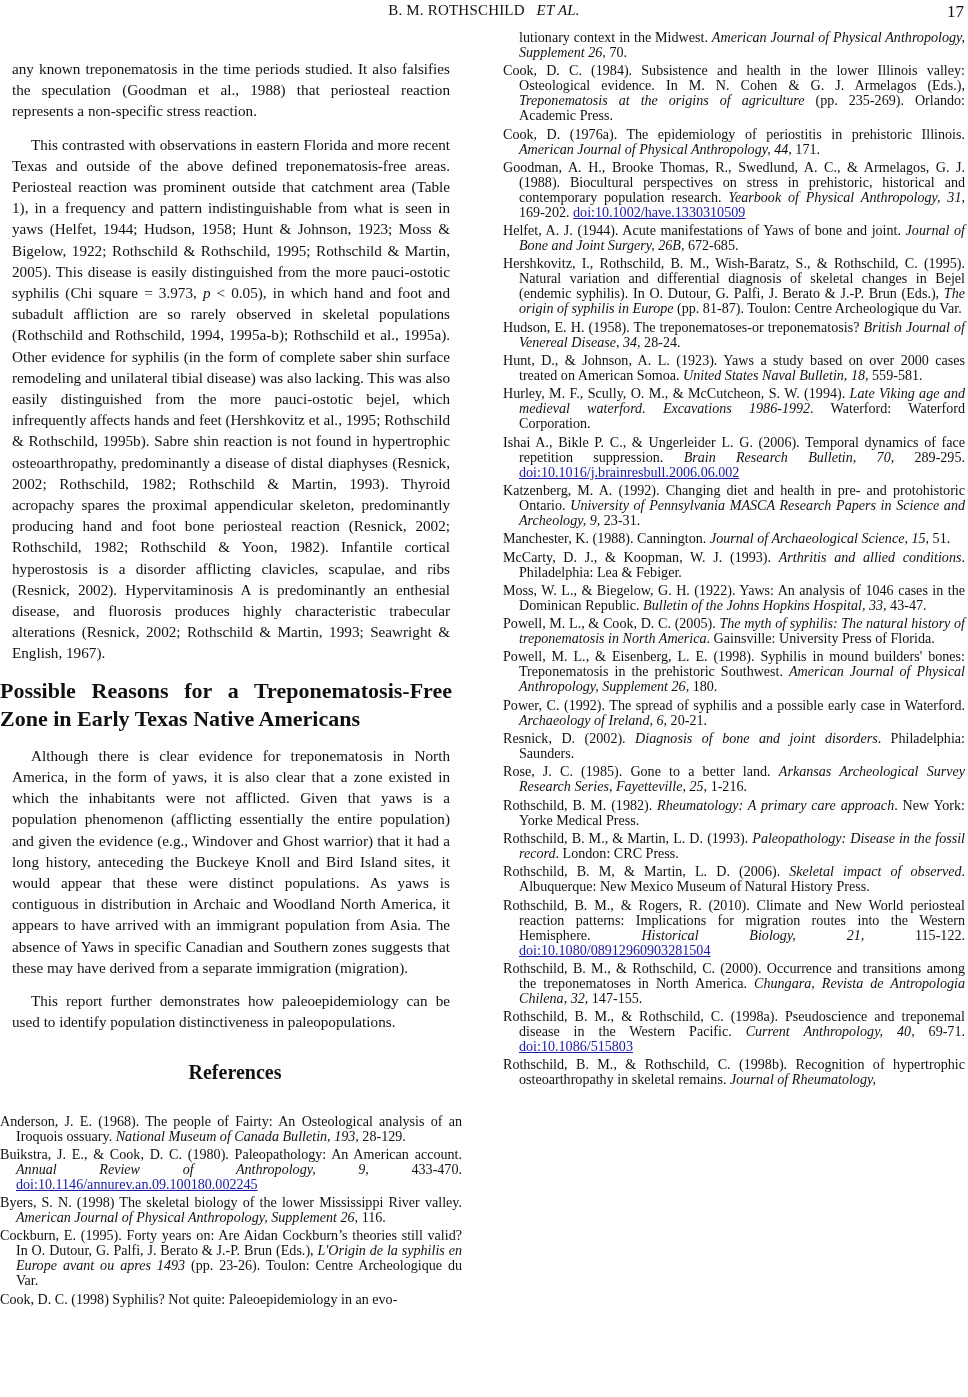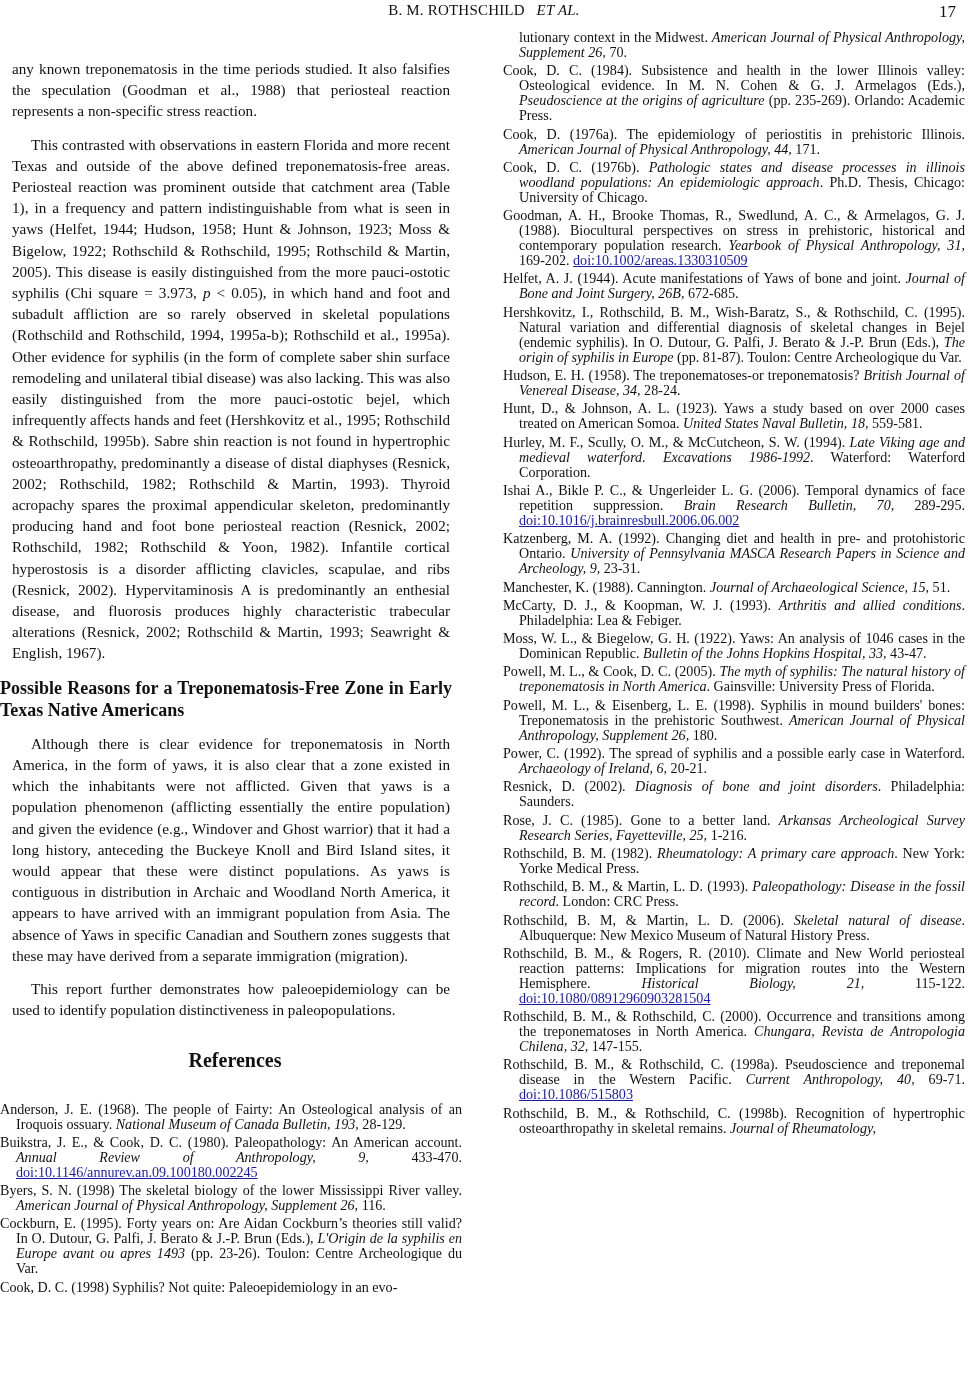--- a/index.html
+++ b/index.html
@@ -2,27 +2,27 @@
 <html><head>
 <meta charset="utf-8">
 <style>
   html, body { margin:0; padding:0; background:#ffffff; }
   body { width:968px; height:1397px; position:relative; overflow:hidden;
          font-family:"Liberation Serif", "DejaVu Serif", serif; color:#111; }
   .header { position:absolute; top:0; left:0; width:968px; height:30px; }
   .header .running { position:absolute; top:2px; left:0; width:968px; text-align:center;
                      font-size:15px; letter-spacing:0.2px; }
   .header .running i { font-style:italic; }
-  .header .pageno { position:absolute; top:2px; right:12px; font-size:17px; }
+  .header .pageno { position:absolute; top:2px; right:4px; font-size:17px; }
   .col { position:absolute; top:46px; font-size:15.2px; line-height:21.2px; }
   .left { left:0; width:462px; }
   .right { left:503px; width:462px; }
   p { margin:12px; text-align:justify; }
   p.indent { text-indent:19px; }
-  h2.section { font-size:18px; font-weight:bold; line-height:22px; margin:13px 10px 11px 0;
+  h2.section { font-size:22px; font-weight:bold; line-height:28px; margin:13px 10px 11px 0;
                text-align:justify; text-align-last:left; }
   h2.refs { font-size:20px; font-weight:bold; text-align:center; margin:30px 0 30px 8px; }
   .ref { padding-left:16px; text-indent:-16px; text-align:justify; font-size:14.1px;
          line-height:15px; margin-bottom:3.3px; }
   .ref i { font-style:italic; }
   .ref a { color:#1a1aa6; text-decoration:underline; }
   .right .ref:first-child { text-indent:0; }
 </style>
 </head>
 <body>
@@ -46,40 +46,39 @@
       <div class="ref"><span>Buikstra, J. E., &amp; Cook, D. C. (1980). Paleopathology: An American account. </span><i>Annual Review of Anthropology, 9,</i><span> 433-470. </span><a>doi:10.1146/annurev.an.09.100180.002245</a></div>
       <div class="ref"><span>Byers, S. N. (1998) The skeletal biology of the lower Mississippi River valley. </span><i>American Journal of Physical Anthropology, Supplement 26,</i><span> 116.</span></div>
       <div class="ref"><span>Cockburn, E. (1995). Forty years on: Are Aidan Cockburn’s theories still valid? In O. Dutour, G. Palfi, J. Berato &amp; J.-P. Brun (Eds.), </span><i>L'Origin de la syphilis en Europe avant ou apres 1493</i><span> (pp. 23-26). Toulon: Centre Archeologique du Var.</span></div>
       <div class="ref"><span>Cook, D. C. (1998) Syphilis? Not quite: Paleoepidemiology in an evo-</span></div>
     </div>
 </div>
 
 <div class="col right" style="top:30px;">
   <div id="refs-right">
       <div class="ref"><span>lutionary context in the Midwest. </span><i>American Journal of Physical Anthropology, Supplement 26,</i><span> 70.</span></div>
-      <div class="ref"><span>Cook, D. C. (1984). Subsistence and health in the lower Illinois valley: Osteological evidence. In M. N. Cohen &amp; G. J. Armelagos (Eds.), </span><i>Pseudoscience at the origins of agriculture</i><span> (pp. 235-269). Orlando: Academic Press.</span></div>
+      <div class="ref"><span>Cook, D. C. (1984). Subsistence and health in the lower Illinois valley: Osteological evidence. In M. N. Cohen &amp; G. J. Armelagos (Eds.), </span><i>Treponematosis at the origins of agriculture</i><span> (pp. 235-269). Orlando: Academic Press.</span></div>
       <div class="ref"><span>Cook, D. (1976a). The epidemiology of periostitis in prehistoric Illinois. </span><i>American Journal of Physical Anthropology, 44,</i><span> 171.</span></div>
-      <div class="ref"><span>Cook, D. C. (1976b). </span><i>Pathologic states and disease processes in illinois woodland populations: An epidemiologic approach</i><span>. Ph.D. Thesis, Chicago: University of Chicago.</span></div>
-      <div class="ref"><span>Goodman, A. H., Brooke Thomas, R., Swedlund, A. C., &amp; Armelagos, G. J. (1988). Biocultural perspectives on stress in prehistoric, historical and contemporary population research. </span><i>Yearbook of Physical Anthropology, 31,</i><span> 169-202. </span><a>doi:10.1002/areas.1330310509</a></div>
+      <div class="ref"><span>Goodman, A. H., Brooke Thomas, R., Swedlund, A. C., &amp; Armelagos, G. J. (1988). Biocultural perspectives on stress in prehistoric, historical and contemporary population research. </span><i>Yearbook of Physical Anthropology, 31,</i><span> 169-202. </span><a>doi:10.1002/have.1330310509</a></div>
       <div class="ref"><span>Helfet, A. J. (1944). Acute manifestations of Yaws of bone and joint. </span><i>Journal of Bone and Joint Surgery, 26B,</i><span> 672-685.</span></div>
       <div class="ref"><span>Hershkovitz, I., Rothschild, B. M., Wish-Baratz, S., &amp; Rothschild, C. (1995). Natural variation and differential diagnosis of skeletal changes in Bejel (endemic syphilis). In O. Dutour, G. Palfi, J. Berato &amp; J.-P. Brun (Eds.), </span><i>The origin of syphilis in Europe</i><span> (pp. 81-87). Toulon: Centre Archeologique du Var.</span></div>
       <div class="ref"><span>Hudson, E. H. (1958). The treponematoses-or treponematosis? </span><i>British Journal of Venereal Disease, 34,</i><span> 28-24.</span></div>
       <div class="ref"><span>Hunt, D., &amp; Johnson, A. L. (1923). Yaws a study based on over 2000 cases treated on American Somoa. </span><i>United States Naval Bulletin, 18,</i><span> 559-581.</span></div>
       <div class="ref"><span>Hurley, M. F., Scully, O. M., &amp; McCutcheon, S. W. (1994). </span><i>Late Viking age and medieval waterford. Excavations 1986-1992</i><span>. Waterford: Waterford Corporation.</span></div>
       <div class="ref"><span>Ishai A., Bikle P. C., &amp; Ungerleider L. G. (2006). Temporal dynamics of face repetition suppression. </span><i>Brain Research Bulletin, 70,</i><span> 289-295. </span><a>doi:10.1016/j.brainresbull.2006.06.002</a></div>
       <div class="ref"><span>Katzenberg, M. A. (1992). Changing diet and health in pre- and protohistoric Ontario. </span><i>University of Pennsylvania MASCA Research Papers in Science and Archeology, 9,</i><span> 23-31.</span></div>
       <div class="ref"><span>Manchester, K. (1988). Cannington. </span><i>Journal of Archaeological Science, 15,</i><span> 51.</span></div>
       <div class="ref"><span>McCarty, D. J., &amp; Koopman, W. J. (1993). </span><i>Arthritis and allied conditions</i><span>. Philadelphia: Lea &amp; Febiger.</span></div>
       <div class="ref"><span>Moss, W. L., &amp; Biegelow, G. H. (1922). Yaws: An analysis of 1046 cases in the Dominican Republic. </span><i>Bulletin of the Johns Hopkins Hospital, 33,</i><span> 43-47.</span></div>
       <div class="ref"><span>Powell, M. L., &amp; Cook, D. C. (2005). </span><i>The myth of syphilis: The natural history of treponematosis in North America</i><span>. Gainsville: University Press of Florida.</span></div>
       <div class="ref"><span>Powell, M. L., &amp; Eisenberg, L. E. (1998). Syphilis in mound builders' bones: Treponematosis in the prehistoric Southwest. </span><i>American Journal of Physical Anthropology, Supplement 26,</i><span> 180.</span></div>
       <div class="ref"><span>Power, C. (1992). The spread of syphilis and a possible early case in Waterford. </span><i>Archaeology of Ireland, 6,</i><span> 20-21.</span></div>
       <div class="ref"><span>Resnick, D. (2002). </span><i>Diagnosis of bone and joint disorders</i><span>. Philadelphia: Saunders.</span></div>
       <div class="ref"><span>Rose, J. C. (1985). Gone to a better land. </span><i>Arkansas Archeological Survey Research Series, Fayetteville, 25,</i><span> 1-216.</span></div>
       <div class="ref"><span>Rothschild, B. M. (1982). </span><i>Rheumatology: A primary care approach</i><span>. New York: Yorke Medical Press.</span></div>
       <div class="ref"><span>Rothschild, B. M., &amp; Martin, L. D. (1993). </span><i>Paleopathology: Disease in the fossil record</i><span>. London: CRC Press.</span></div>
-      <div class="ref"><span>Rothschild, B. M, &amp; Martin, L. D. (2006). </span><i>Skeletal natural of disease</i><span>. Albuquerque: New Mexico Museum of Natural History Press.</span></div>
+      <div class="ref"><span>Rothschild, B. M, &amp; Martin, L. D. (2006). </span><i>Skeletal impact of observed</i><span>. Albuquerque: New Mexico Museum of Natural History Press.</span></div>
       <div class="ref"><span>Rothschild, B. M., &amp; Rogers, R. (2010). Climate and New World periosteal reaction patterns: Implications for migration routes into the Western Hemisphere. </span><i>Historical Biology, 21,</i><span> 115-122. </span><a>doi:10.1080/08912960903281504</a></div>
       <div class="ref"><span>Rothschild, B. M., &amp; Rothschild, C. (2000). Occurrence and transitions among the treponematoses in North America. </span><i>Chungara, Revista de Antropologia Chilena, 32,</i><span> 147-155.</span></div>
       <div class="ref"><span>Rothschild, B. M., &amp; Rothschild, C. (1998a). Pseudoscience and treponemal disease in the Western Pacific. </span><i>Current Anthropology, 40,</i><span> 69-71. </span><a>doi:10.1086/515803</a></div>
       <div class="ref"><span>Rothschild, B. M., &amp; Rothschild, C. (1998b). Recognition of hypertrophic osteoarthropathy in skeletal remains. </span><i>Journal of Rheumatology,</i></div>
     </div>
 </div>
 
 </body></html>

